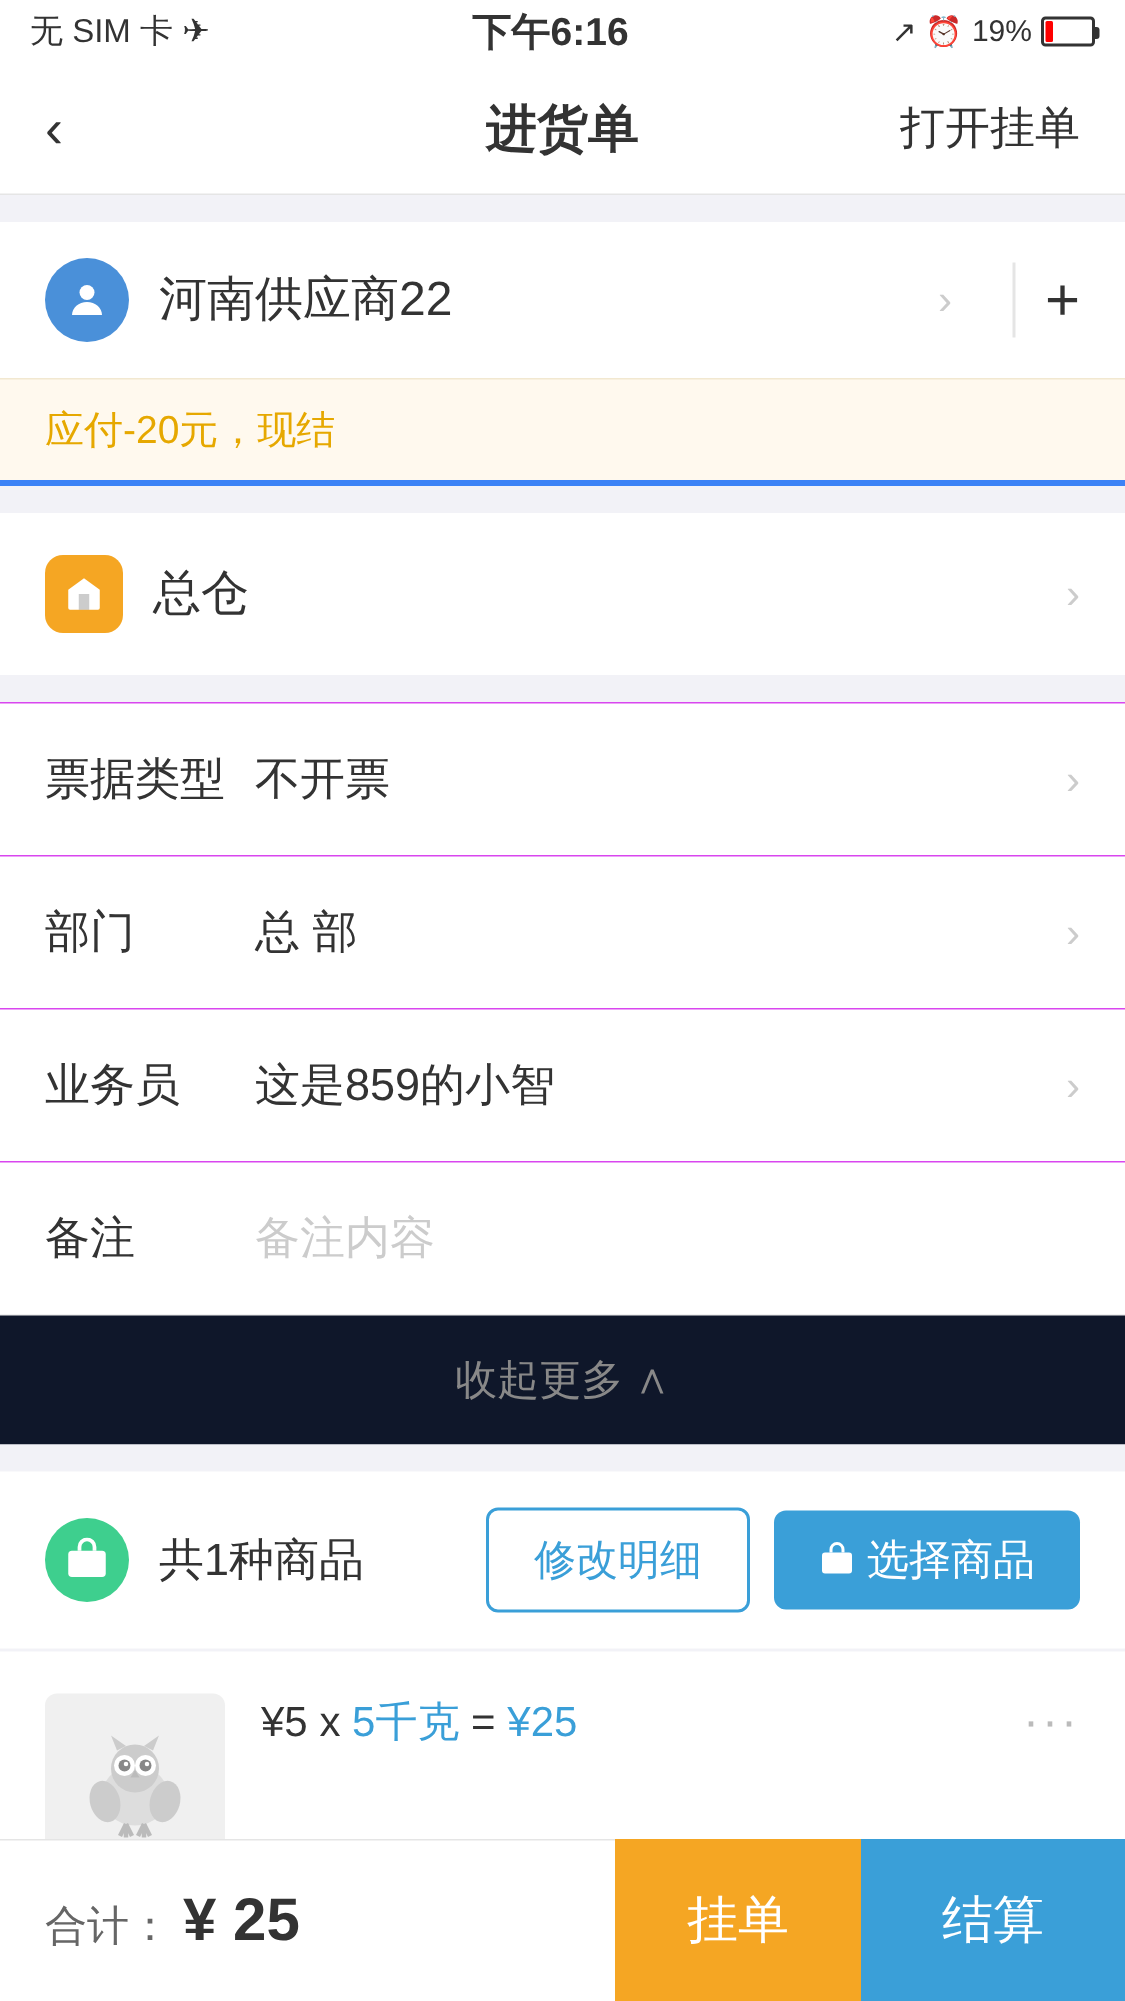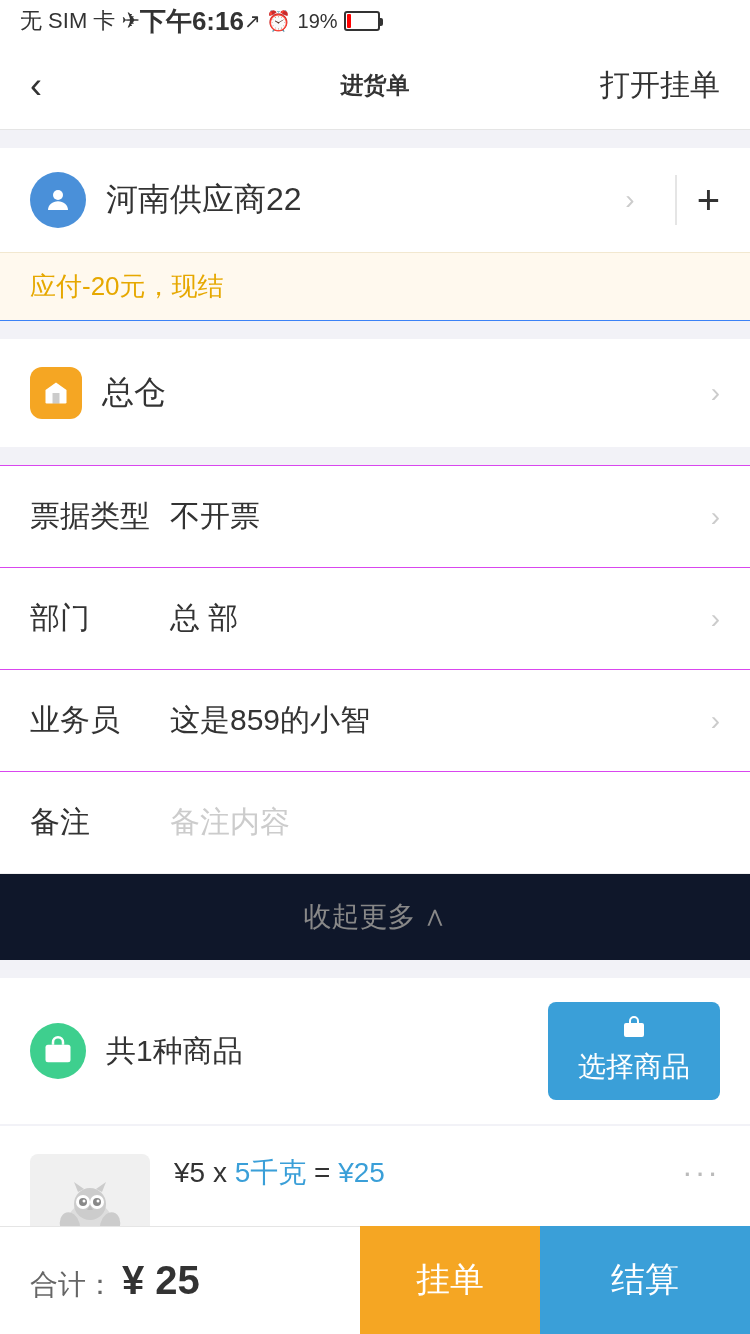--- a/index.html
+++ b/index.html
@@ -12,20 +12,21 @@
       font-size: 28px;
       color: #333;
     }
 
     
     .status-bar {
       background: #fff;
       height: 42px;
       display: flex;
       align-items: center;
+      justify-content: space-between;
       padding: 0 20px;
       font-size: 22px;
       font-weight: 500;
     }
     .status-left { display: flex; align-items: center; gap: 8px; }
     .status-center { font-size: 26px; font-weight: 600; }
     .status-right { display: flex; align-items: center; gap: 6px; font-size: 20px; }
 
     
     .nav-bar {
@@ -39,21 +40,21 @@
     }
     .nav-back {
       font-size: 36px;
       color: #333;
       cursor: pointer;
     }
     .nav-title {
       position: absolute;
       left: 50%;
       transform: translateX(-50%);
-      font-size: 23px;
+      font-size: 34px;
       font-weight: 600;
       color: #333;
     }
     .nav-right {
       margin-left: auto;
       font-size: 30px;
       color: #333;
       cursor: pointer;
     }
 
@@ -110,21 +111,21 @@
       margin: 0 20px;
     }
 
     
     .payment-notice {
       background: #fff9ee;
       padding: 16px 30px;
       font-size: 26px;
       color: #e6a800;
       border-top: 1px solid #f2e8d0;
-      border-bottom: 1px solid #3b82f6;
+      border-bottom: 4px solid #3b82f6;
     }
 
     
     .warehouse-row {
       display: flex;
       align-items: center;
       padding: 28px 30px;
       background: #fff;
     }
     .warehouse-icon {
@@ -227,21 +228,20 @@
       background: #3a9fd8;
       color: #fff;
       padding: 14px 30px;
       font-size: 28px;
       border-radius: 8px;
       border: none;
       cursor: pointer;
       display: flex;
       align-items: center;
       gap: 8px;
-      flex-direction: column;
     }
 
     
     .product-item {
       background: #fff;
       margin-top: 2px;
       display: flex;
       align-items: flex-start;
       padding: 28px 30px;
     }
@@ -311,32 +311,32 @@
       font-size: 40px;
       font-weight: 600;
       color: #333;
     }
     .footer-sub {
       font-size: 22px;
       color: #999;
       margin-top: 4px;
     }
     .footer-btn-hang {
-      width: 180px;
+      width: 164px;
       background: #f5a623;
       display: flex;
       align-items: center;
       justify-content: center;
       font-size: 34px;
       color: #fff;
       font-weight: 500;
       cursor: pointer;
     }
     .footer-btn-checkout {
-      width: 210px;
+      width: 176px;
       background: #3a9fd8;
       display: flex;
       align-items: center;
       justify-content: center;
       font-size: 34px;
       color: #fff;
       font-weight: 500;
       cursor: pointer;
     }
   </style>
@@ -434,20 +434,21 @@
 
 <div class="product-header card">
   <div class="product-icon-wrap">
     <svg viewBox="0 0 24 24" fill="white">
       <rect x="2" y="7" width="20" height="14" rx="2"></rect>
       <path d="M16 7V5a4 4 0 00-8 0v2" stroke="white" stroke-width="2" fill="none"></path>
       <circle cx="9" cy="14" r="1.5" fill="white"></circle>
     </svg>
   </div>
   <span class="product-count">共1种商品</span>
+  <button class="btn-outline">修改明细</button>
   <button class="btn-primary">
     <svg width="24" height="24" viewBox="0 0 24 24" fill="white">
       <rect x="2" y="7" width="20" height="14" rx="2"></rect>
       <path d="M16 7V5a4 4 0 00-8 0v2" stroke="white" stroke-width="2" fill="none"></path>
       <line x1="12" y1="11" x2="12" y2="17" stroke="white" stroke-width="2"></line>
       <line x1="9" y1="14" x2="15" y2="14" stroke="white" stroke-width="2"></line>
     </svg>
     <span>选择商品</span>
   </button>
 </div>

